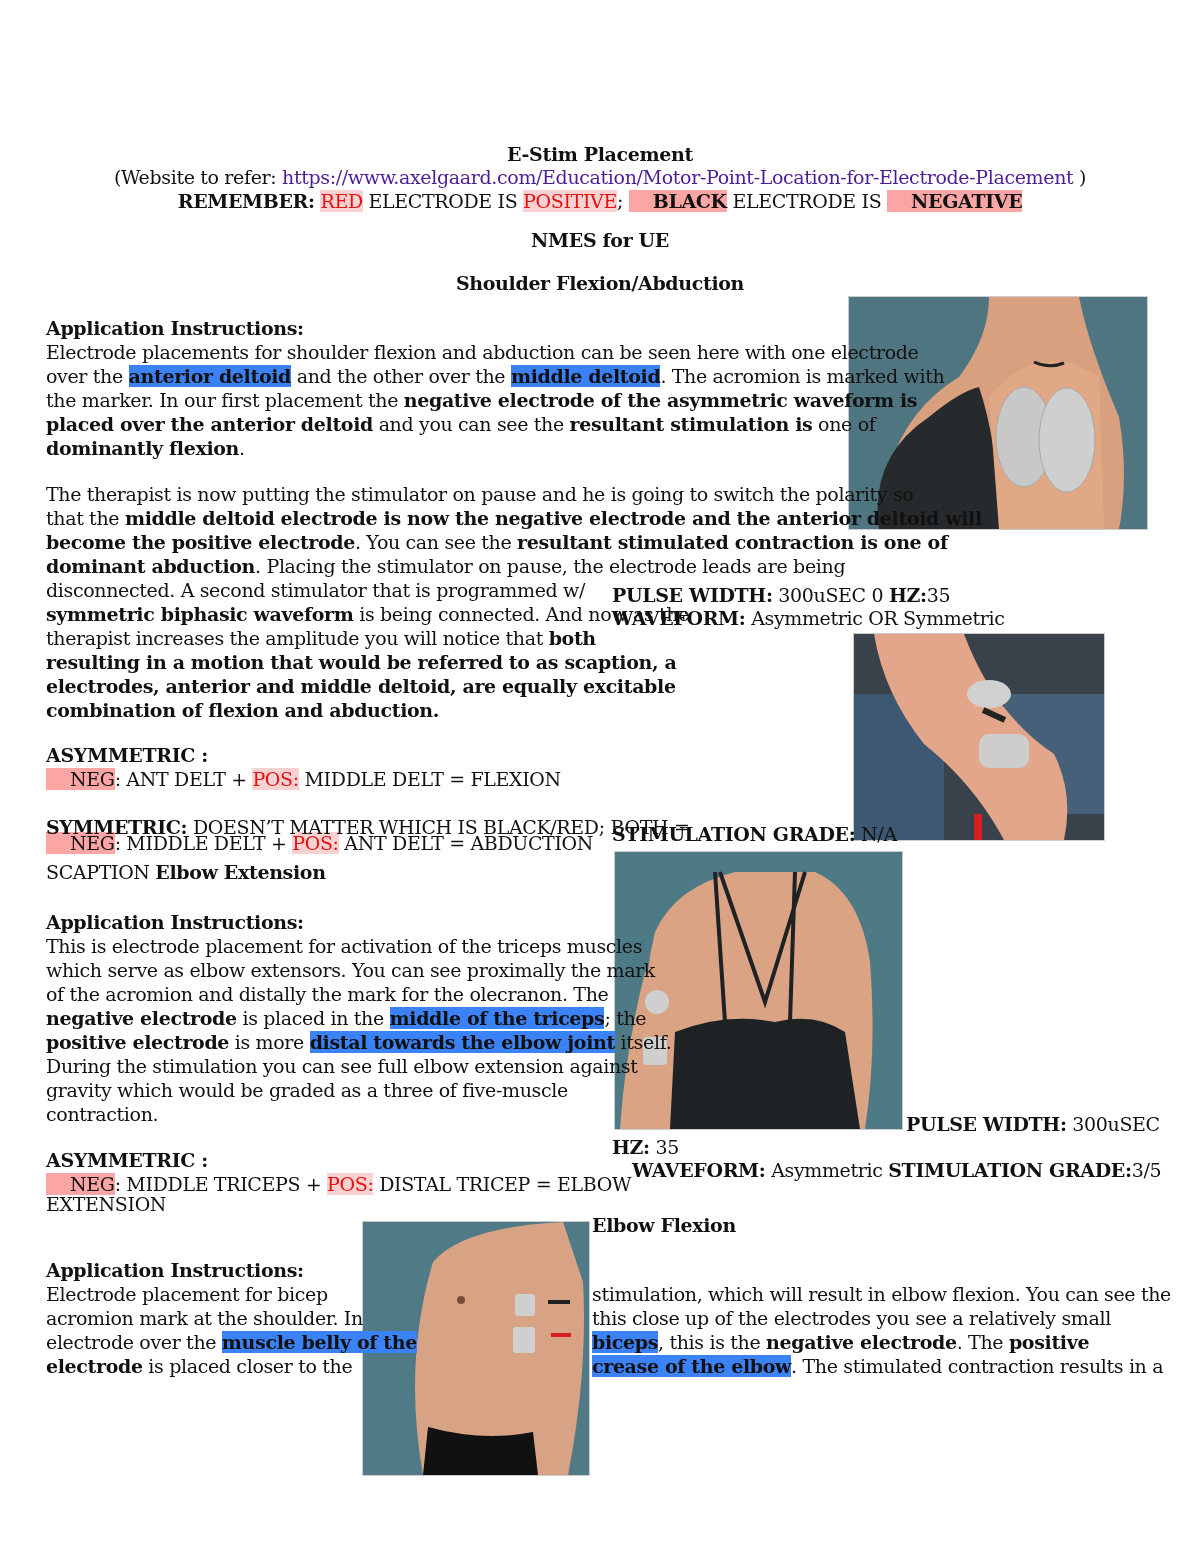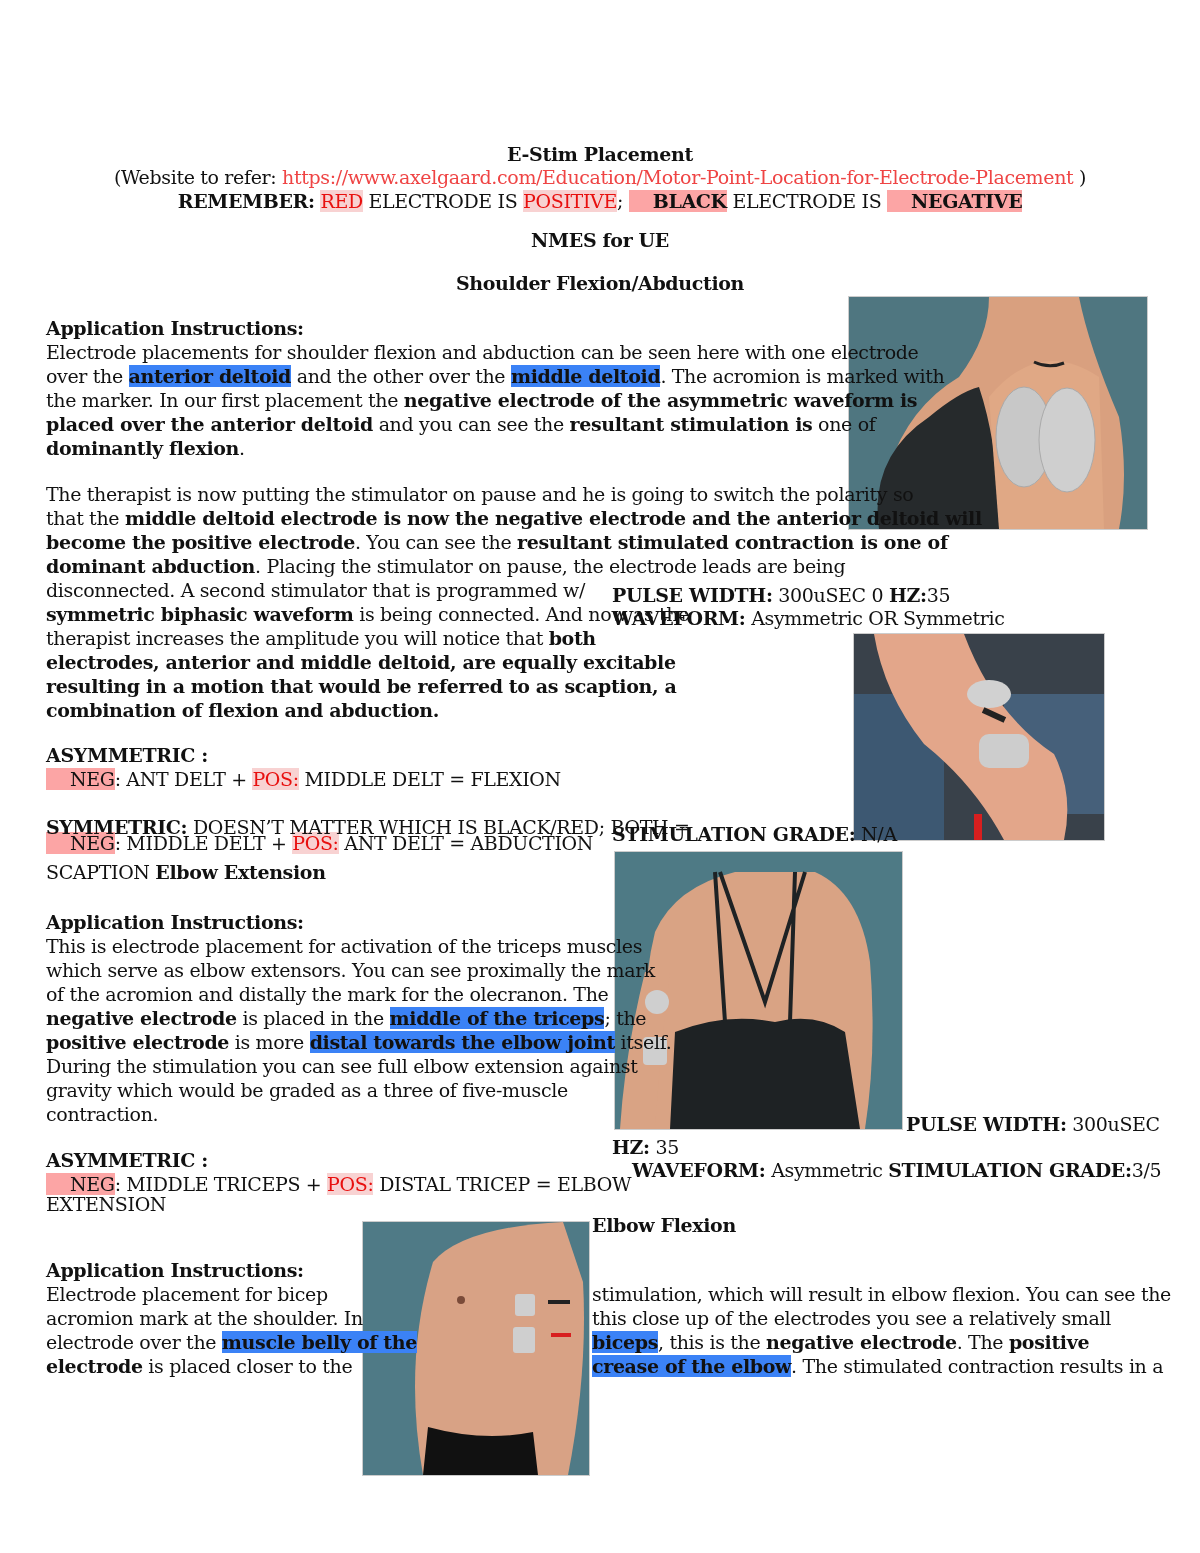--- a/index.html
+++ b/index.html
@@ -5,21 +5,21 @@
   html, body { margin:0; padding:0; background:#fff; }
   body { width:1200px; height:1553px; position:relative; overflow:hidden;
          font-family:"DejaVu Serif","Liberation Serif",serif; color:#111; }
   .abs { position:absolute; }
   .t { font-size:19px; line-height:24px; white-space:nowrap; letter-spacing:-0.35px; }
   .c { text-align:center; left:0; width:1200px; }
   b { font-weight:bold; }
   .hl { background:#3b82f6; }
   .red { color:#e8100f; background:#f8d2d2; }
   .gray { background:#fca5a5;padding-left:24px; }
-  a.link { color:#ef4444; text-decoration:none;margin-top:24px; }
+  a.link { color:#4c1d95; text-decoration:none;margin-top:24px; }
   .photo { position:absolute; overflow:hidden; border:1px solid #ccc; }
   .photo svg { display:block; width:100%; height:100%; }
 </style>
 </head>
 <body>
 
 <div class="abs t c" style="top:142px;"><b>E-Stim Placement</b></div>
 <div class="abs t c" style="top:165px;"><span>(Website to refer: </span><a class="link">https://www.axelgaard.com/Education/Motor-Point-Location-for-Electrode-Placement</a><span> )</span></div>
 <div class="abs t c" style="top:189px;"><b>REMEMBER:</b> <span class="red">RED</span><span> ELECTRODE IS </span><span class="red">POSITIVE</span><span>;</span> <b class="gray">BLACK</b><span> ELECTRODE IS </span><b class="gray">NEGATIVE</b></div>
 
@@ -48,22 +48,22 @@
 </div>
 
 <div class="abs" style="left:46px;top:482px;">
   <div class="t"><span>The therapist is now putting the stimulator on pause and he is going to switch the polarity so</span></div>
   <div class="t"><span>that the </span><b>middle deltoid electrode is now the negative electrode and the anterior deltoid will</b></div>
   <div class="t"><b>become the positive electrode</b><span>. You can see the </span><b>resultant stimulated contraction is one of</b></div>
   <div class="t"><b>dominant abduction</b><span>. Placing the stimulator on pause, the electrode leads are being</span></div>
   <div class="t"><span>disconnected. A second stimulator that is programmed w/</span></div>
   <div class="t"><b>symmetric biphasic waveform</b><span> is being connected. And now as the</span></div>
   <div class="t"><span>therapist increases the amplitude you will notice that </span><b>both</b></div>
+  <div class="t"><b>resulting in a motion that would be referred to as scaption, a</b></div>
   <div class="t"><b>electrodes, anterior and middle deltoid, are equally excitable</b></div>
-  <div class="t"><b>resulting in a motion that would be referred to as scaption, a</b></div>
   <div class="t"><b>combination of flexion and abduction.</b></div>
 </div>
 
 <div class="abs t" style="left:612px;top:583px;"><b>PULSE WIDTH:</b><span> 300uSEC 0 </span><b>HZ:</b><span>35</span></div>
 <div class="abs t" style="left:612px;top:606px;"><b>WAVEFORM:</b><span> Asymmetric OR Symmetric</span></div>
 
 <div class="photo" style="left:853px;top:633px;width:250px;height:206px;">
   <svg viewBox="0 0 250 206" preserveAspectRatio="none">
     <rect width="250" height="206" fill="#39414a"></rect>
     <rect x="0" y="60" width="90" height="146" fill="#3d5872"></rect>

